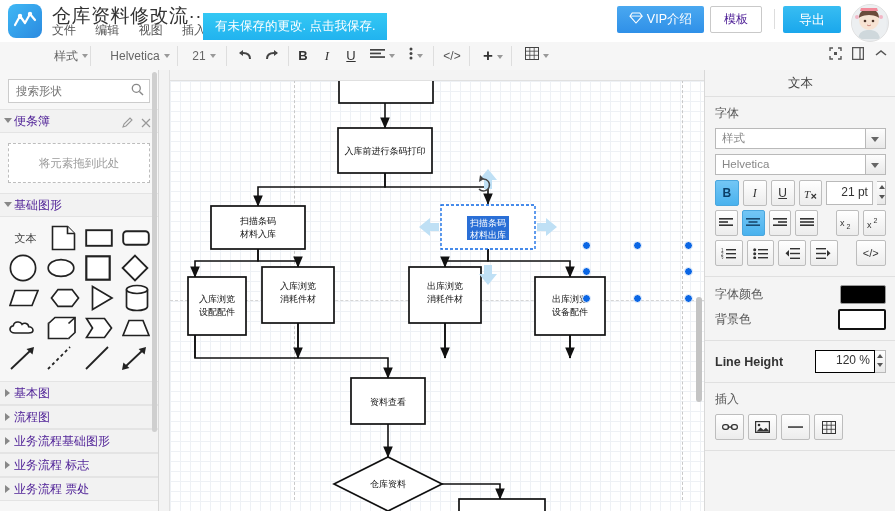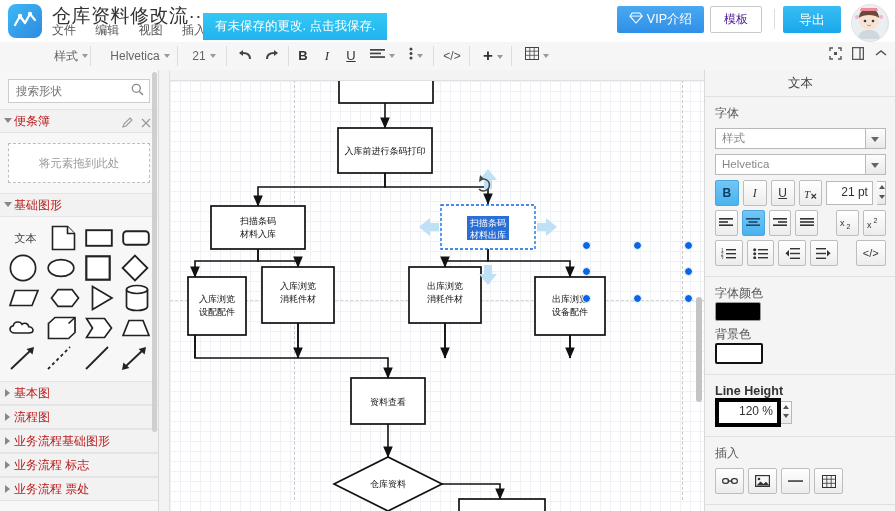--- a/index.html
+++ b/index.html
@@ -41,21 +41,21 @@
   .tb-ico{font-size:14px;color:#4a4a4a;}
   .tb-right{position:absolute;right:8px;top:0;height:28px;line-height:28px;color:#666;font-size:13px;}
   .tb-right span{margin-left:7px;cursor:pointer;}
 
   
   .sidebar{position:absolute;left:0;top:70px;width:158px;height:441px;background:#f7f7f7;border-right:1px solid #d8d8d8;overflow:hidden;}
   .search-wrap{position:relative;margin:9px 8px 6px 8px;height:24px;border-radius:8px;}
   .search-input{width:100%;height:24px;box-sizing:border-box;border:1px solid #ccc;background:#fff;
      padding:0 22px 0 7px;font-size:11.5px;color:#888;font-family:inherit;}
   .search-ico{position:absolute;right:6px;top:4px;color:#888;}
-  .sec-head{position:relative;height:22px;line-height:22px;padding-left:14px;font-size:12px;color:#b91c1c;
+  .sec-head{position:relative;height:22px;line-height:22px;padding-left:14px;font-size:12px;color:#4c1d95;
      border-top:1px solid #e4e4e4;border-bottom:1px solid #e4e4e4;background:#f2f2f2;cursor:pointer;}
   .sec-head .tri{position:absolute;left:4px;top:8px;width:0;height:0;
      border-left:4px solid transparent;border-right:4px solid transparent;border-top:5px solid #888;}
   .sec-head .tri.collapsed{border-left:5px solid #888;border-top:4px solid transparent;border-bottom:4px solid transparent;border-right:0;top:7px;left:5px;}
   .sec-head .act{position:absolute;top:3px;font-size:12px;color:#999;}
   .dropzone{margin:10px 8px;height:38px;border:1px dashed #bdbdbd;background:#fff;
      display:flex;align-items:center;justify-content:center;font-size:11.5px;color:#9a9a9a;}
   .shapes{padding:6px 4px 8px 4px;background:#f7f7f7;}
   .srow{display:flex;align-items:center;justify-content:space-around;height:30px;}
   .stxt{font-size:11px;color:#444;width:34px;text-align:center;}
@@ -91,23 +91,23 @@
   .rp-select .sarrow{position:absolute;right:0;top:0;width:19px;height:19px;border-left:1px solid #b9b9b9;
      background:linear-gradient(180deg,#fdfdfd,#e9e9e9);}
   .rp-select .sarrow i{position:absolute;left:5px;top:8px;width:0;height:0;border-left:4px solid transparent;
      border-right:4px solid transparent;border-top:5px solid #666;}
   .btnrow{display:flex;gap:4px;margin-top:4px;align-items:center;}
   .tbtn{width:27px;height:24px;border:1px solid #bdbdbd;background:linear-gradient(180deg,#fff,#ececec);
      border-radius:2px;font-size:12px;color:#333;display:flex;align-items:center;justify-content:center;cursor:pointer;}
   .tbtn.on{background:linear-gradient(180deg,#73c6f5,#49b2ee);border-color:#4aa6dd;color:#0b3f68;}
   .size-box{position:relative;margin-left:auto;width:50px;height:22px;border:1px solid #b9b9b9;background:#fff;
      font-size:12px;color:#333;text-align:right;line-height:20px;padding-right:4px;}
-  .rp-row{display:flex;justify-content:space-between;margin-bottom:5px;flex-direction:column;}
+  .rp-row{display:flex;align-items:center;justify-content:space-between;margin-bottom:5px;}
   .swatch{width:44px;height:17px;border:1px solid #9a9a9a;border-radius:2px;cursor:pointer;}
-  .lh-box{position:relative;width:54px;height:21px;border:4px solid #000000;background:#fff;font-size:12px;
+  .lh-box{position:relative;width:54px;height:21px;border:1px solid #000000;background:#fff;font-size:12px;
      color:#333;text-align:right;line-height:19px;padding-right:4px;}
 </style>
 </head>
 <body>
 
 <div class="app">
 
   <div class="header">
     <div class="logo">
       <svg width="24" height="20" viewBox="0 0 24 20">

